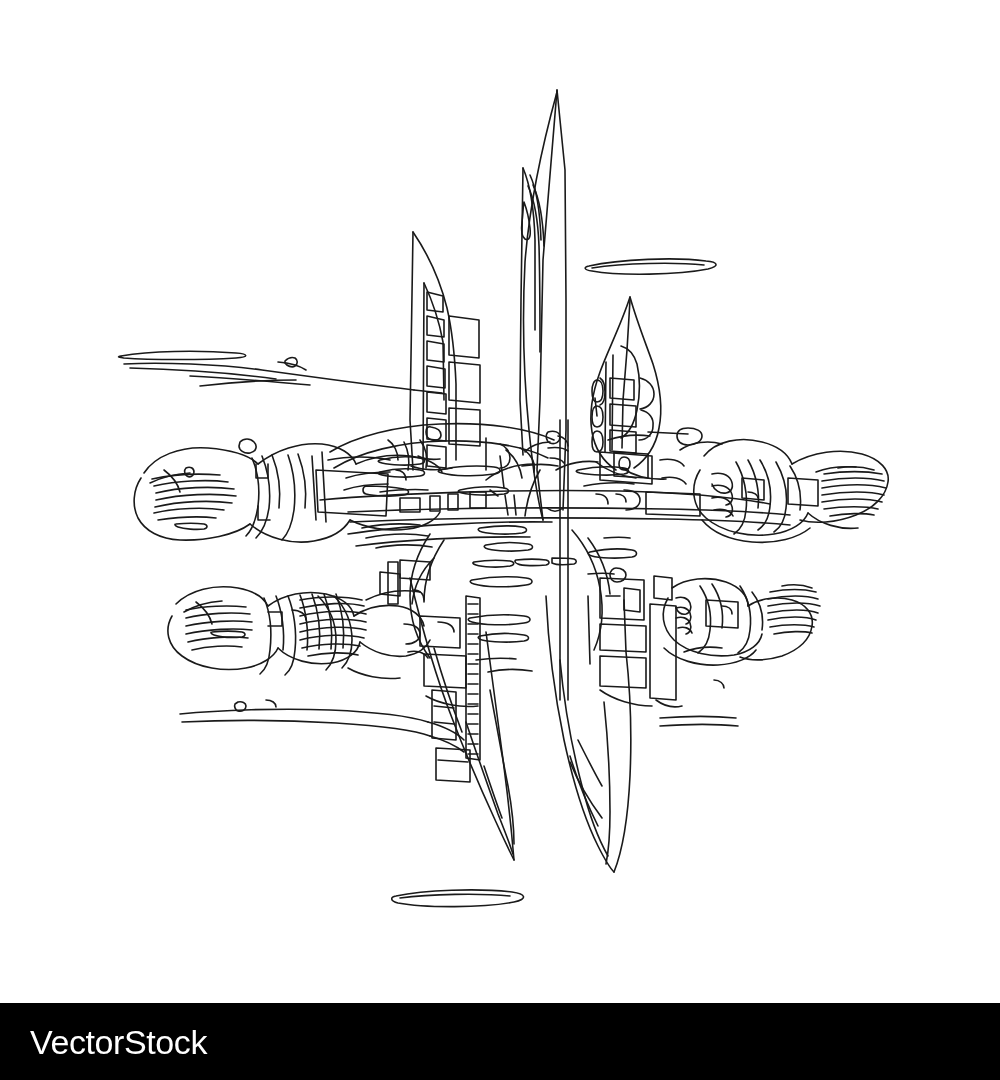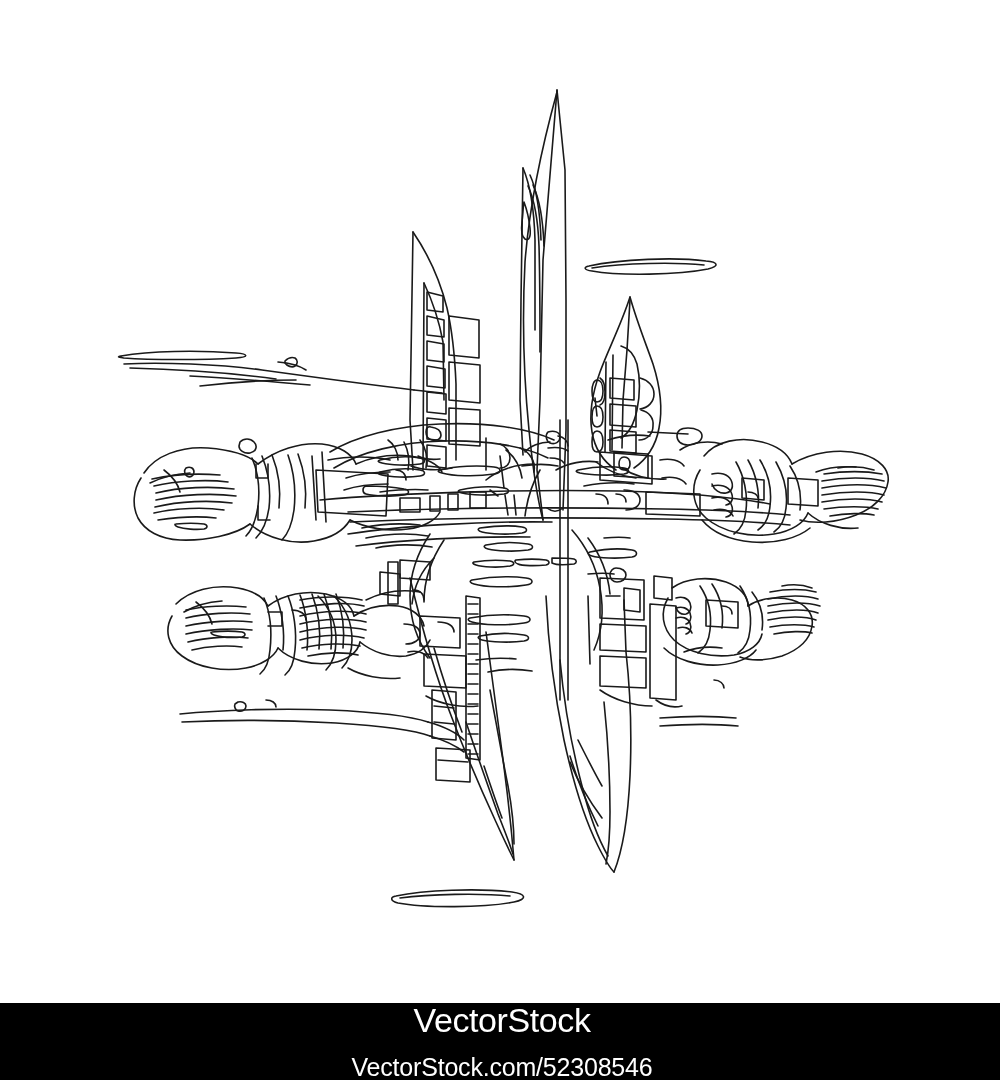--- a/index.html
+++ b/index.html
@@ -38,21 +38,20 @@
     left: 0;
     top: 1003px;
     width: 1000px;
     height: 77px;
     background: #000000;
     display: flex;
     align-items: center;
     justify-content: space-between;
     box-sizing: border-box;
     padding: 0 26px 0 30px;
-    flex-direction: column;
   }
   #wm-brand {
     color: #ffffff;
     font-size: 34px;
     font-weight: 400;
     letter-spacing: -0.4px;
     line-height: 1;
     font-family: "Liberation Sans", sans-serif;
   }
   #wm-url {
@@ -460,16 +459,15 @@
           <path d="M714 680 C720 680 724 684 724 688"></path>
           <path d="M266 700 C272 700 276 703 276 707"></path>
         </g>
 
       </g>
     </svg>
   </div>
 
   <div id="watermark-bar">
     <span id="wm-brand">VectorStock</span>
-    <span id="wm-url">VectorStock.com/52308546</span>
   </div>
 
 </div>
 
 </body></html>

